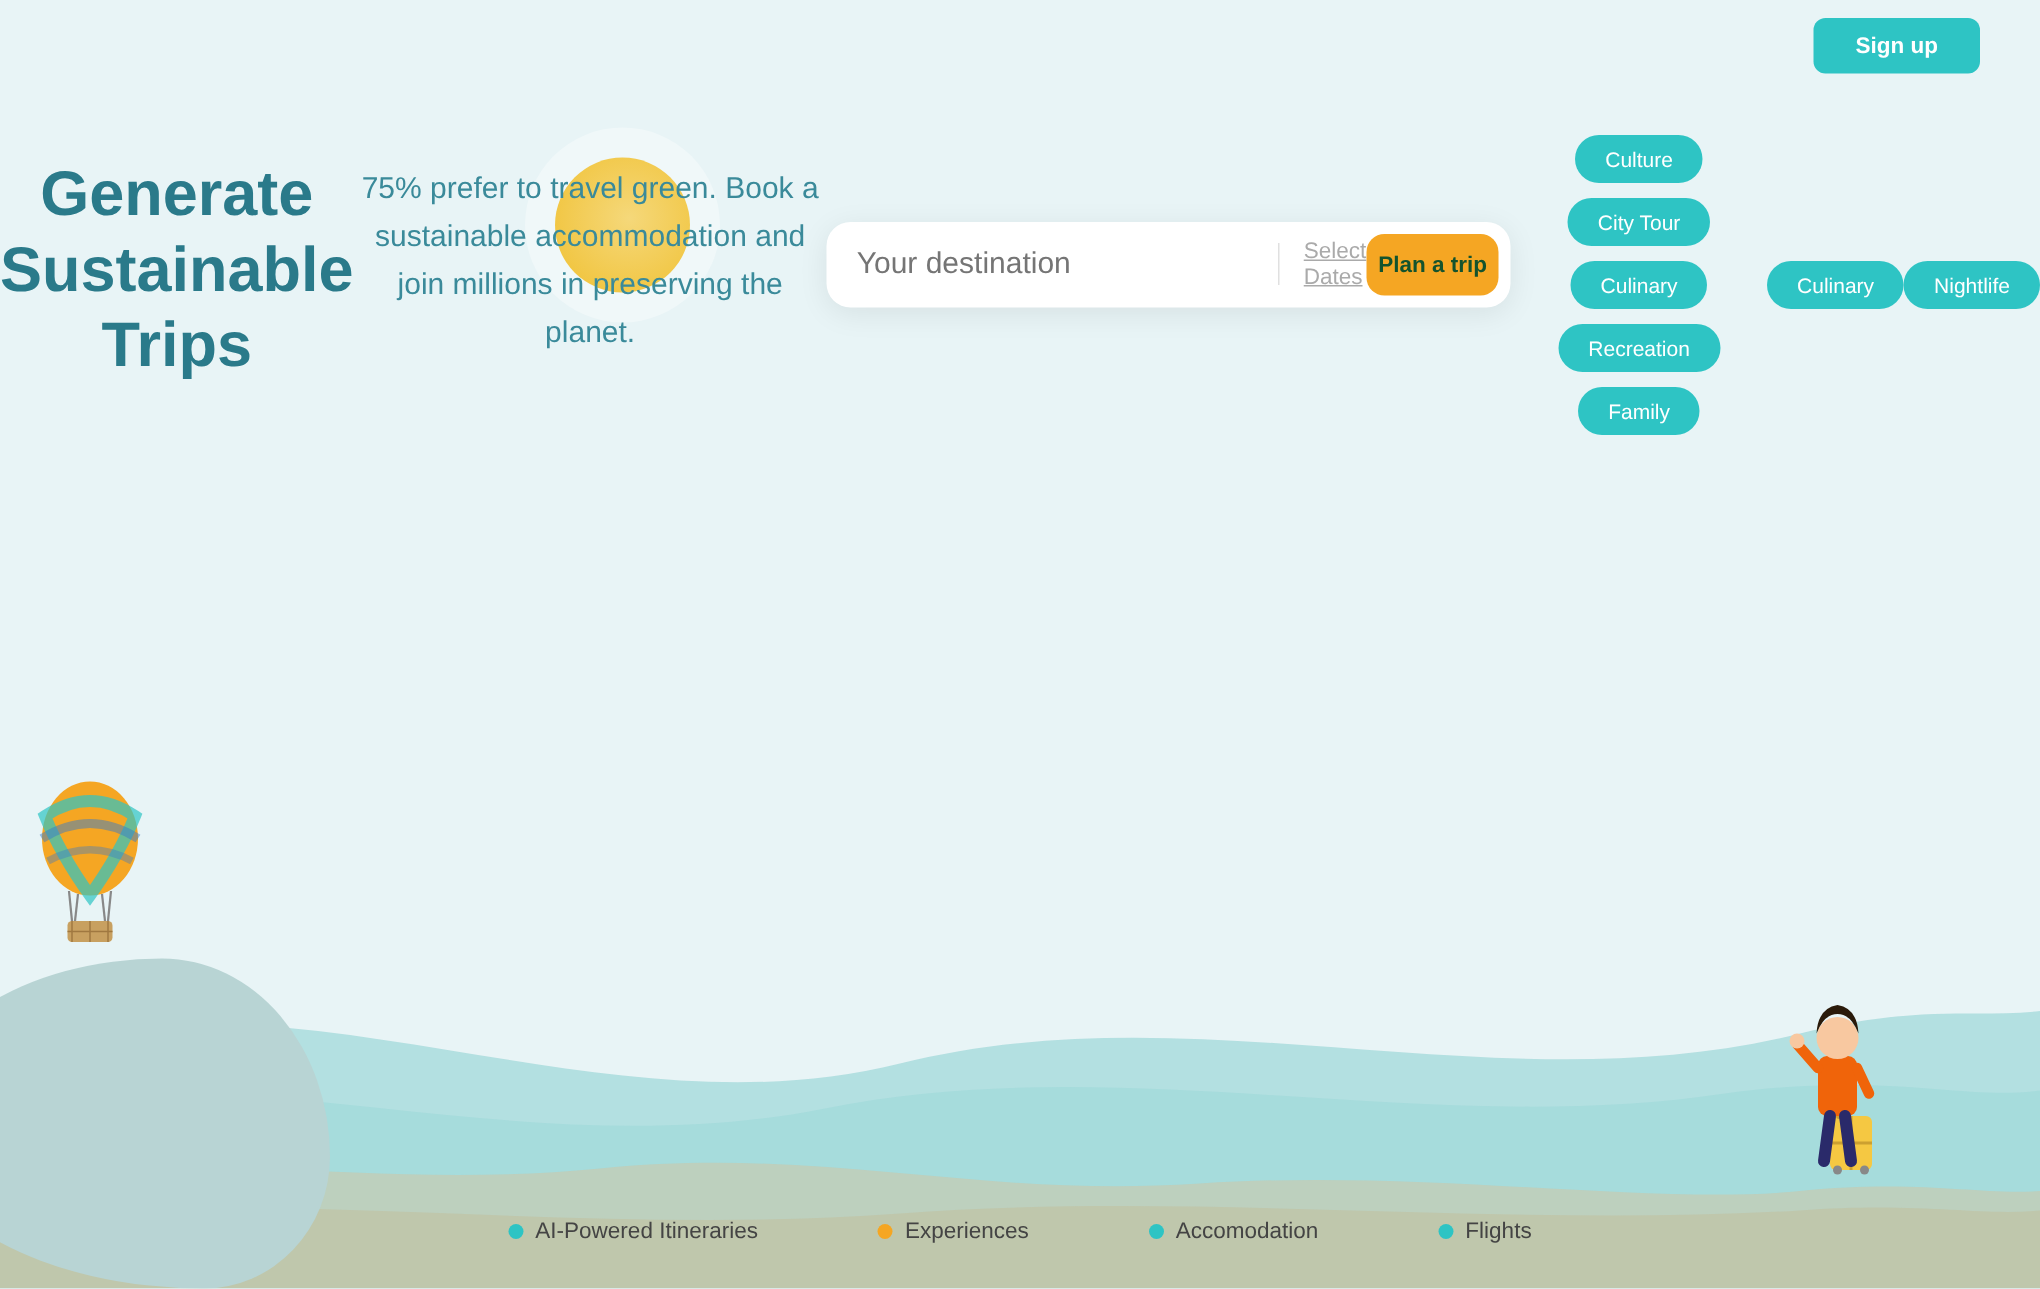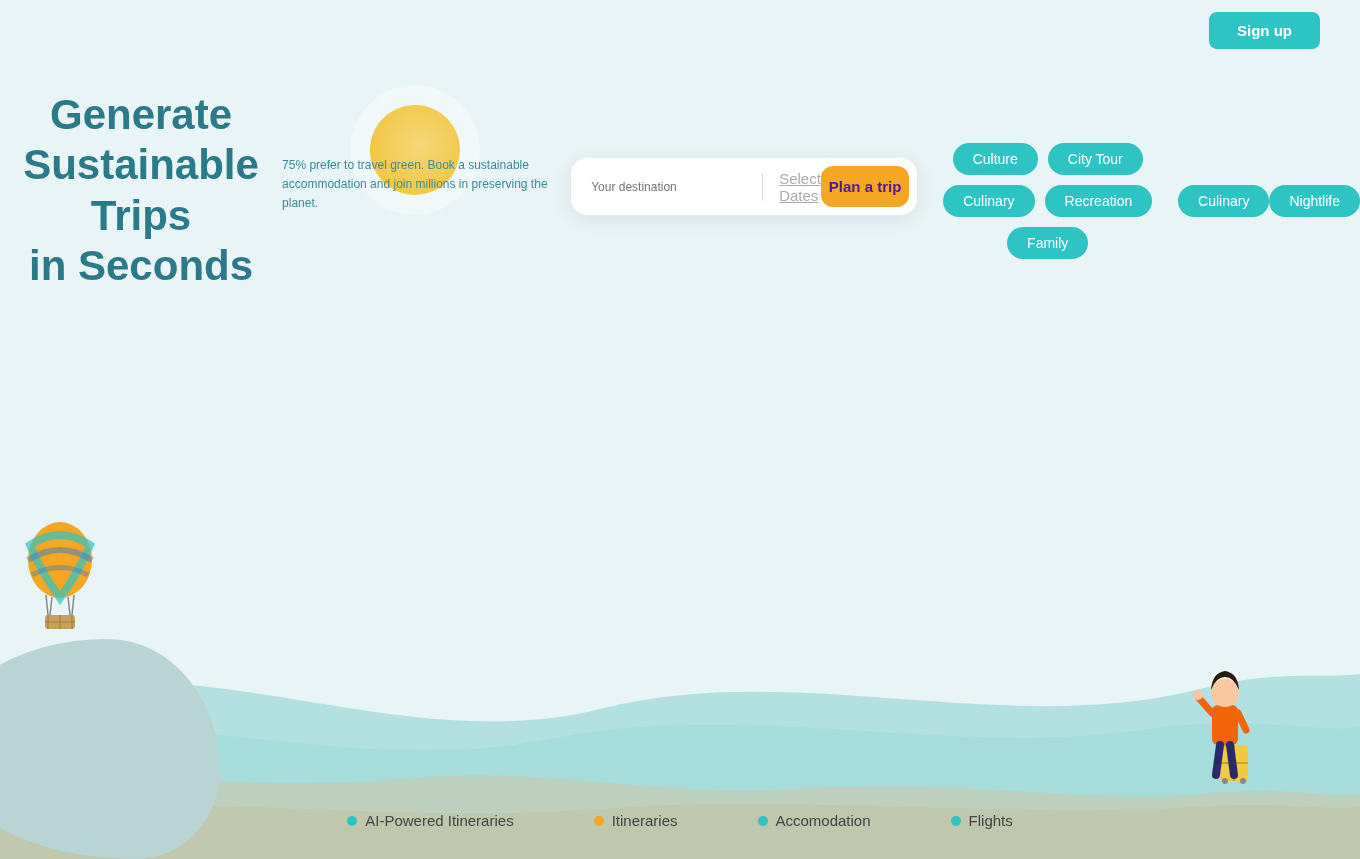--- a/index.html
+++ b/index.html
@@ -54,23 +54,23 @@
     .hero-title {
       font-size: 42px;
       font-weight: 700;
       color: #2a7a8a;
       text-align: center;
       line-height: 1.2;
       margin-bottom: 20px;
     }
 
     .hero-subtitle {
-      font-size: 12px;
+      font-size: 20px;
       color: #3a8a9a;
-      text-align: left;
+      text-align: center;
       max-width: 480px;
       line-height: 1.6;
       margin-bottom: 32px;
     }
 
     
     .search-bar {
       background: white;
       border-radius: 16px;
       display: flex;
@@ -78,21 +78,21 @@
       padding: 8px 8px 8px 20px;
       width: 560px;
       box-shadow: 0 4px 20px rgba(0,0,0,0.08);
       margin-bottom: 28px;
     }
 
     .search-destination {
       flex: 1;
       border: none;
       outline: none;
-      font-size: 12px;
+      font-size: 20px;
       color: #888;
       background: transparent;
     }
 
     .search-divider {
       width: 1px;
       height: 28px;
       background: #e0e0e0;
       margin: 0 16px;
     }
@@ -100,21 +100,21 @@
     .search-dates {
       color: #aaa;
       font-size: 15px;
       flex: 1;
       cursor: pointer;
       text-decoration: underline;
     }
 
     .plan-trip-btn {
       background: #f5a623;
-      color: #4c1d95;
+      color: #14532d;
       border: none;
       border-radius: 12px;
       padding: 12px 8px;
       font-size: 15px;
       font-weight: 600;
       cursor: pointer;
       white-space: nowrap;
     }
 
     
@@ -235,21 +235,20 @@
 <nav class="navbar">
   <button class="signup-btn">Sign up</button>
 </nav>
 
 <div class="deco-circle-outer"></div>
 <div class="deco-circle"></div>
 
 <div class="hero">
   <h1 class="hero-title">
     <span>Generate Sustainable Trips</span><br>
-    <span>in Seconds</span>
   </h1>
   <p class="hero-subtitle">75% prefer to travel green. Book a sustainable accommodation and join millions in preserving the planet.</p>
 
   <div class="search-bar">
     <input class="search-destination" type="text" placeholder="Your destination" style="">
     <div class="search-divider"></div>
     <span class="search-dates">Select Dates</span>
     <button class="plan-trip-btn">Plan a trip</button>
   </div>
 
@@ -334,21 +333,21 @@
   </svg>
 </div>
 
 <div class="footer-strip" id="footer-strip">
     <div class="footer-item">
       <span class="footer-dot" style="background: rgb(46, 196, 196);"></span>
       <span>AI-Powered Itineraries</span>
     </div>
     <div class="footer-item">
       <span class="footer-dot" style="background: rgb(245, 166, 35);"></span>
-      <span>Itineraries</span>
+      <span>Experiences</span>
     </div>
     <div class="footer-item">
       <span class="footer-dot" style="background: rgb(46, 196, 196);"></span>
       <span>Accomodation</span>
     </div>
     <div class="footer-item">
       <span class="footer-dot" style="background: rgb(46, 196, 196);"></span>
       <span>Flights</span>
     </div>
   </div>

